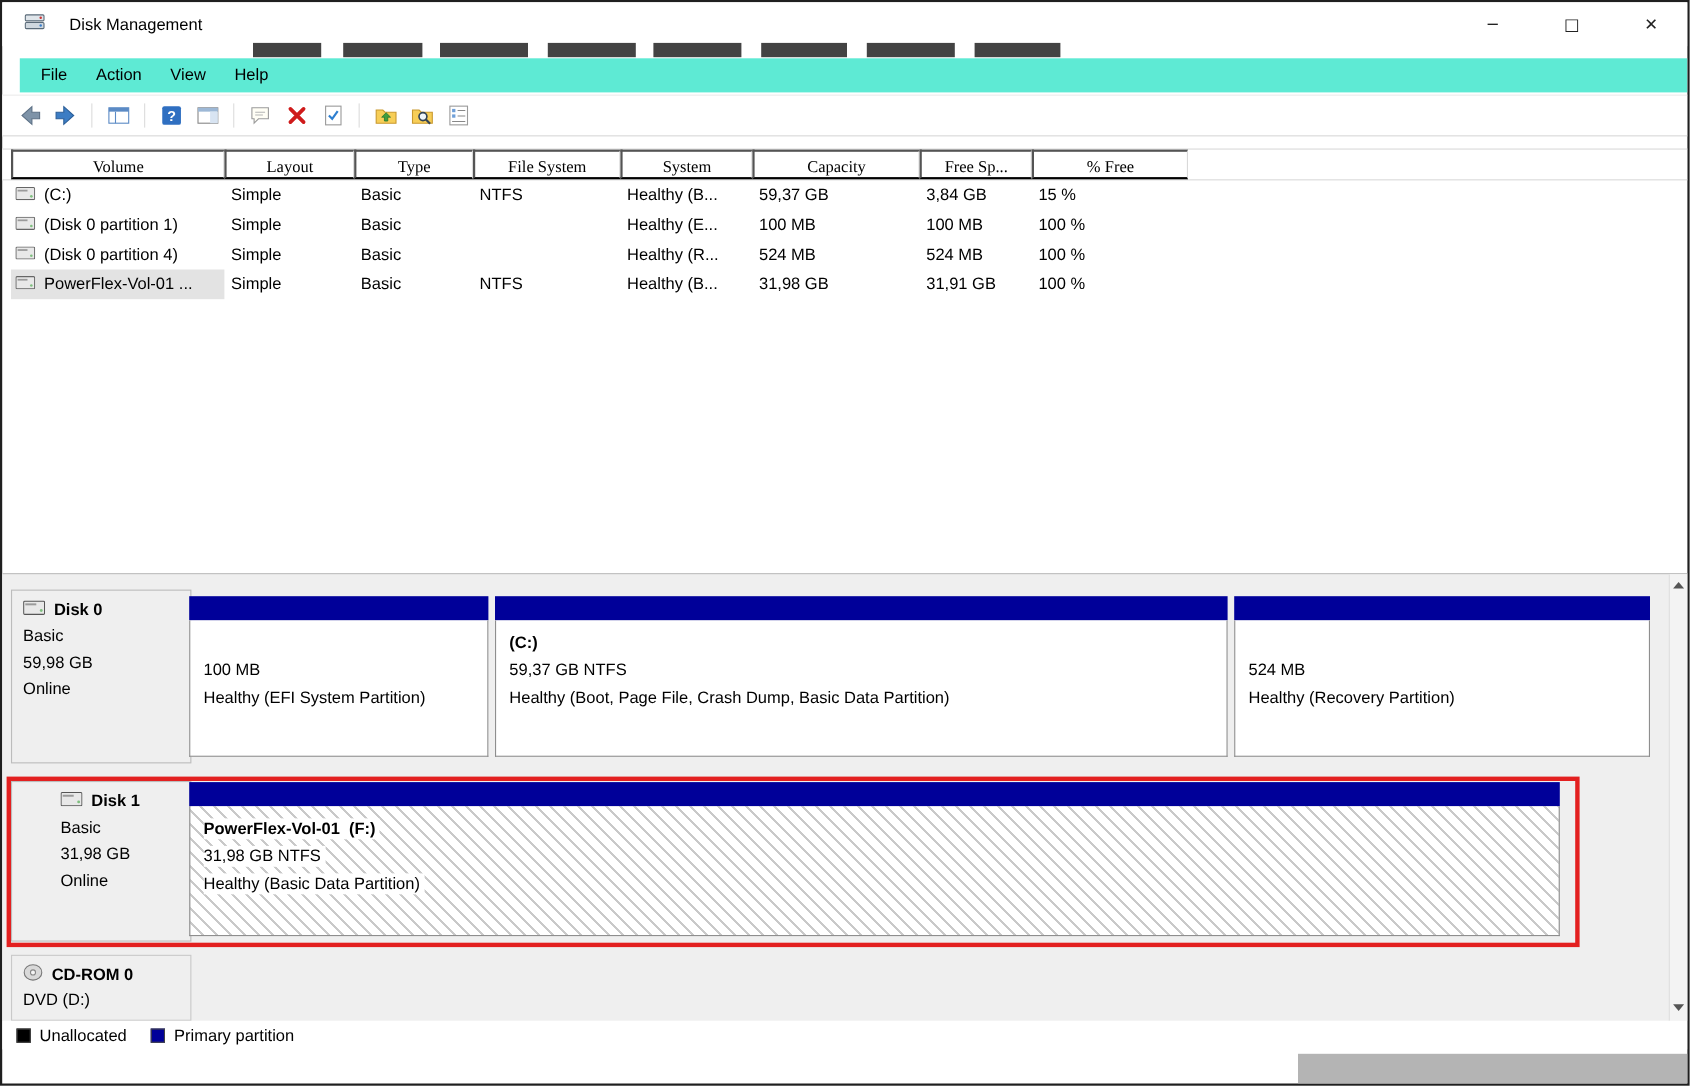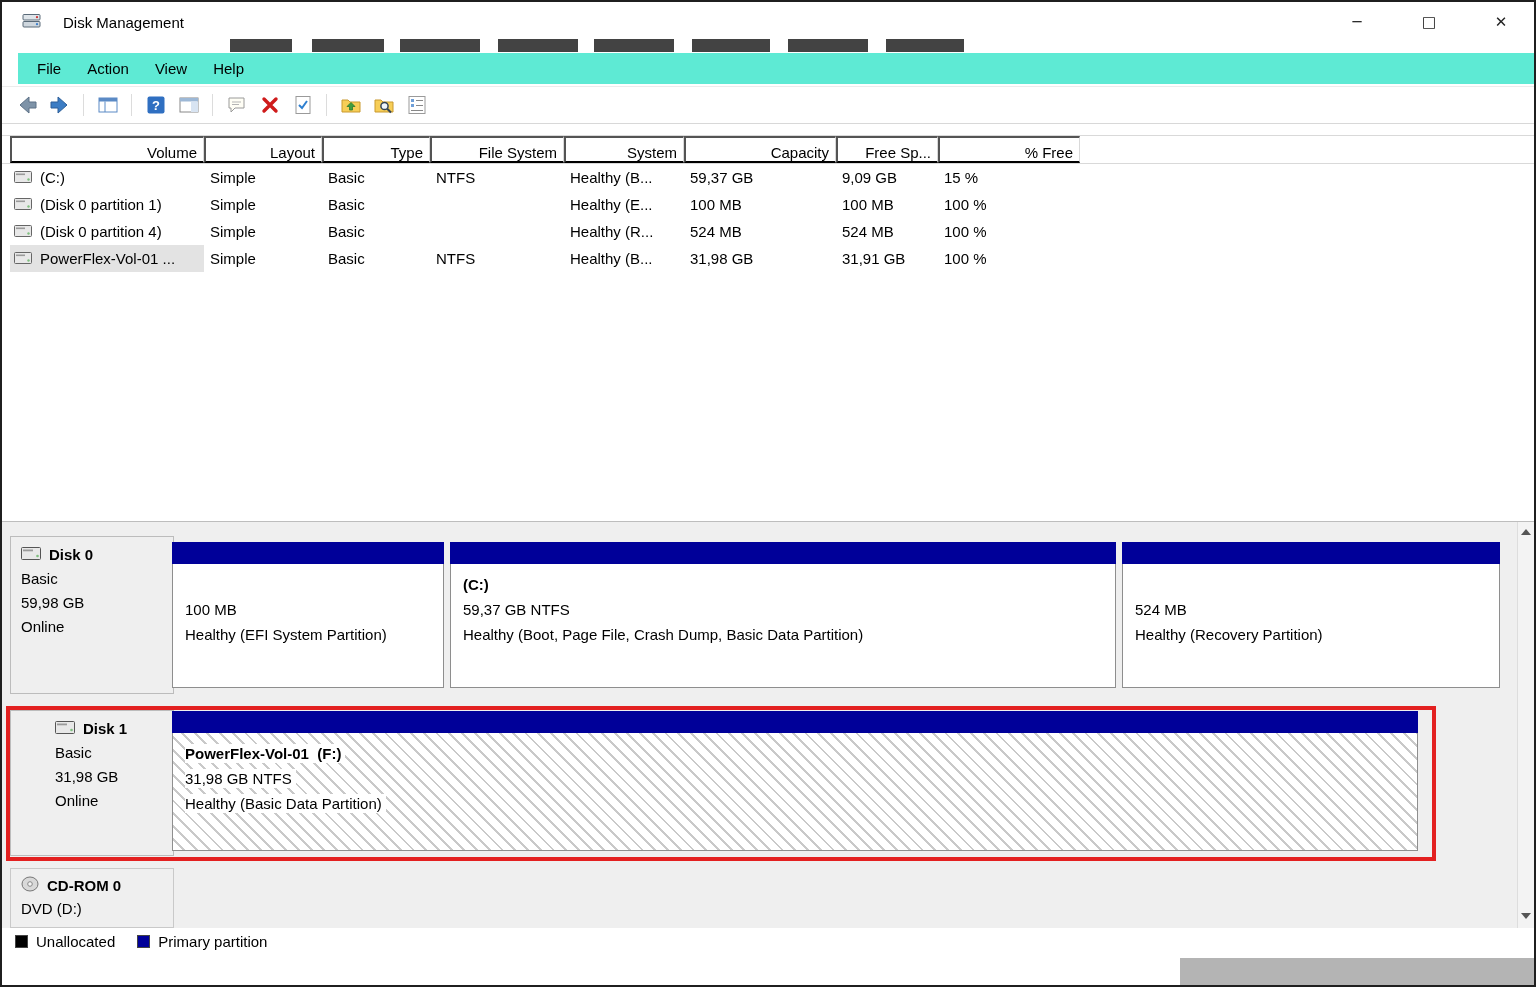--- a/index.html
+++ b/index.html
@@ -34,21 +34,21 @@
     display: flex; align-items: center; padding-left: 8px; background: #fff; }
   .tbtn { width: 33px; height: 30px; display: flex; align-items: center;
     justify-content: center; background: none; border: none; padding: 0; }
   .tsep { width: 1px; height: 22px; background: #dcdcdc; margin: 0 7px; }
 
   
   .vol-head { position: absolute; top: 133px; left: 0; right: 0; height: 29px;
     display: flex; padding-left: 8px; border-top: 1px solid #d9d9d9;
     border-bottom: 1px solid #d9d9d9; background: #fff; }
   .th { font-size: 15px; line-height: 27px; padding-left: 6px;
-    border-right: 1px solid #d9d9d9; white-space: nowrap; overflow: hidden; background: none; text-align: right; }
+    border-right: 1px solid #d9d9d9; white-space: nowrap; overflow: hidden; background: none; text-align: center; font-family: Liberation Serif, serif; }
   .fill { flex: 1; border-right: none; }
   .c0 { width: 194px; } .c1 { width: 118px; } .c2 { width: 108px; }
   .c3 { width: 134px; } .c4 { width: 120px; } .c5 { width: 152px; }
   .c6 { width: 102px; } .c7 { width: 142px; }
   .vol-rows { position: absolute; top: 162px; left: 0; right: 0; }
   .vrow { display: flex; height: 27px; align-items: stretch; padding-left: 8px; }
   .td { padding-left: 6px; white-space: nowrap; overflow: hidden;
     font-size: 15px; display: flex; align-items: center; }
   .vol-cell { gap: 8px; padding-left: 4px; }
   .vol-cell.sel { background: #e3e3e3; }
@@ -244,21 +244,21 @@
               <rect x="2" y="2.5" width="9" height="1.6" fill="#9a9a9a"></rect>
               <circle cx="14.5" cy="8.5" r="1.2" fill="#7fbf7f"></circle>
             </svg></span>
         <span>(C:)</span>
       </div>
       <div class="td c1">Simple</div>
       <div class="td c2">Basic</div>
       <div class="td c3">NTFS</div>
       <div class="td c4">Healthy (B...</div>
       <div class="td c5">59,37 GB</div>
-      <div class="td c6">9,09 GB</div>
+      <div class="td c6">3,84 GB</div>
       <div class="td c7">15 %</div>
     </div>
 
     <div class="vrow">
       <div class="td c0 vol-cell">
         <span><svg width="18" height="12" viewBox="0 0 18 12">
               <rect x="0.5" y="0.5" width="17" height="11" rx="1" fill="#e8e8e8" stroke="#666"></rect>
               <rect x="2" y="2.5" width="9" height="1.6" fill="#9a9a9a"></rect>
               <circle cx="14.5" cy="8.5" r="1.2" fill="#7fbf7f"></circle>
             </svg></span>

